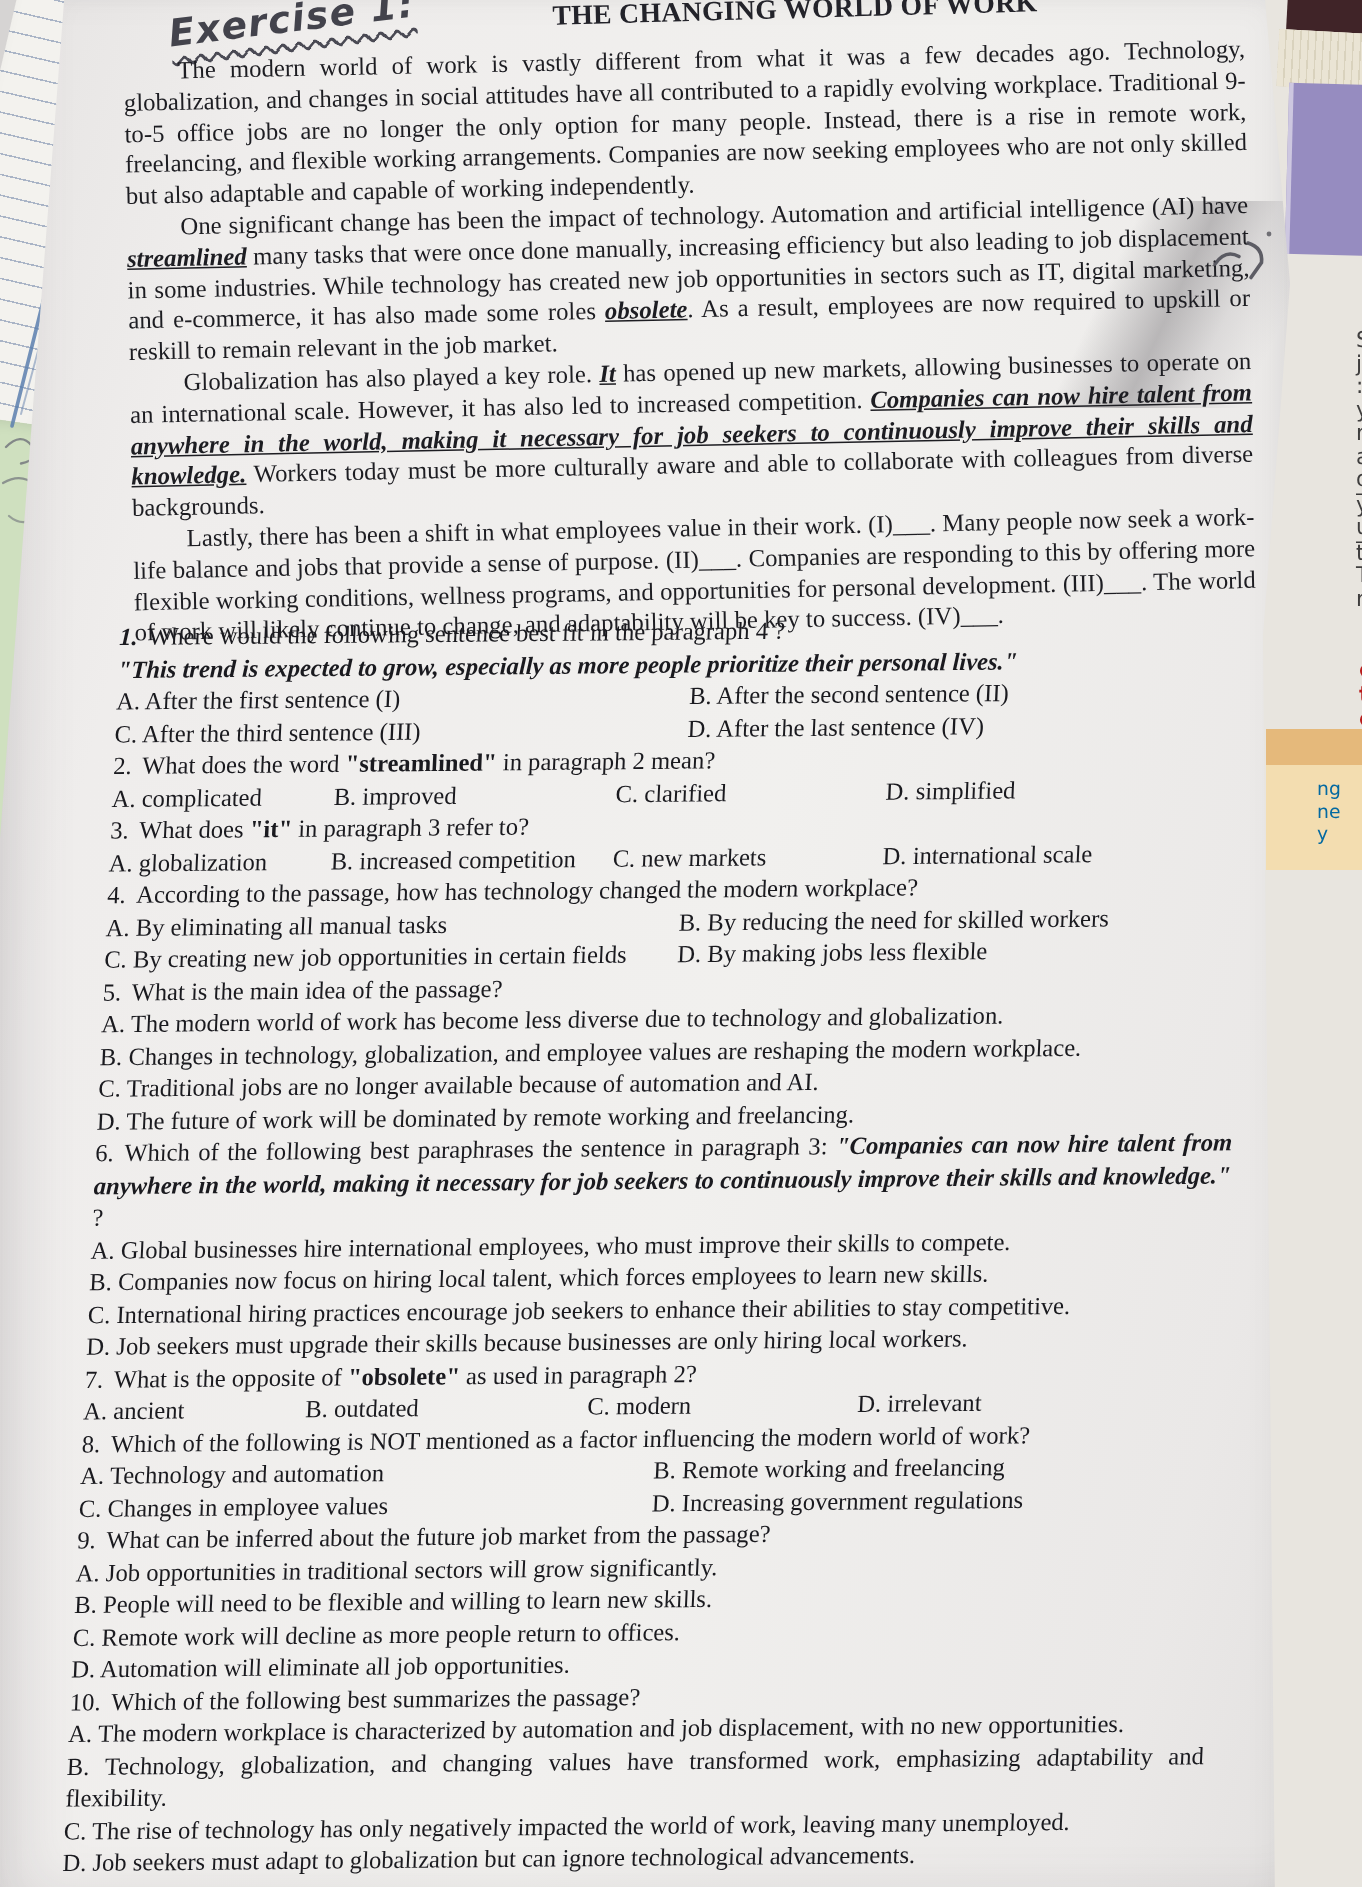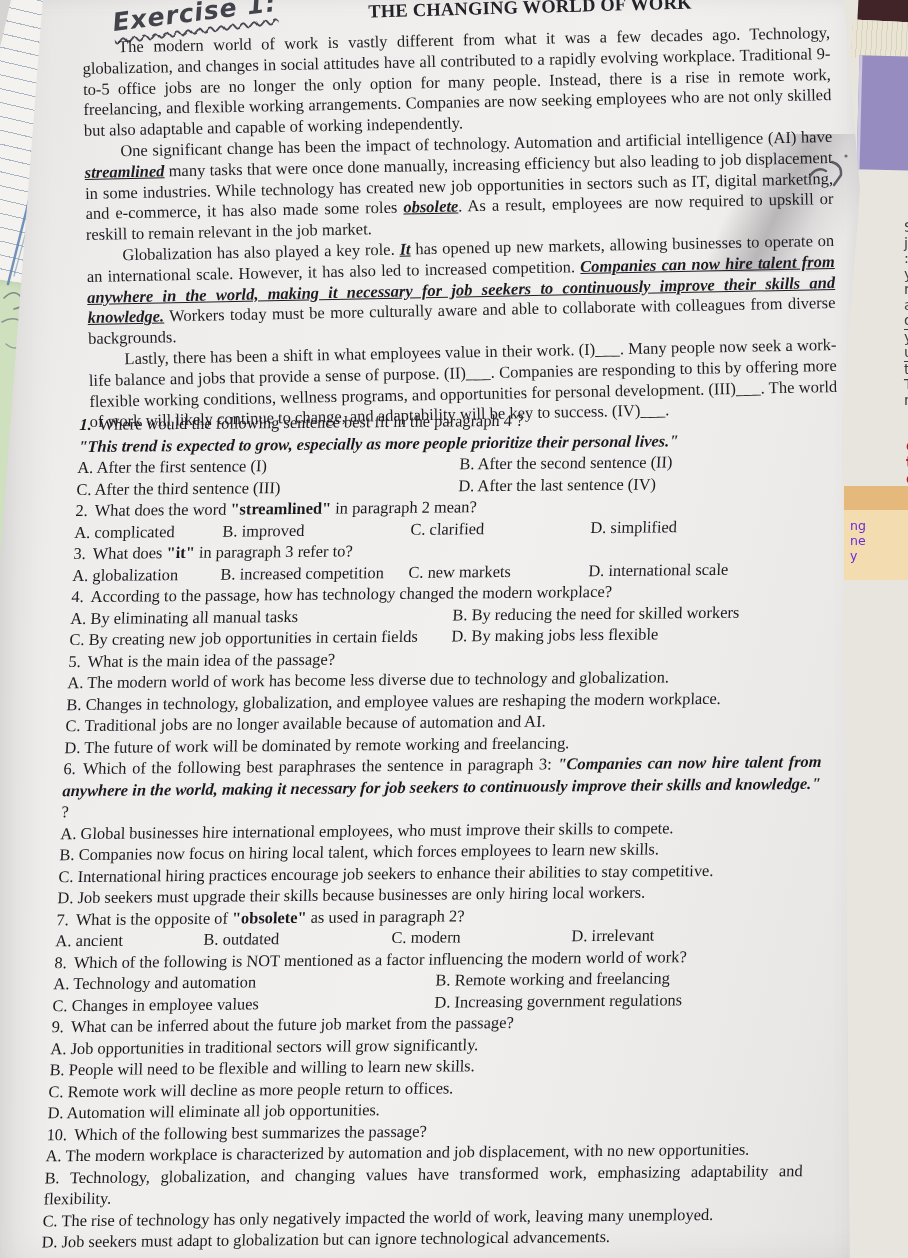--- a/index.html
+++ b/index.html
@@ -11,21 +11,21 @@
   .book-page::before{content:"";position:absolute;left:8px;top:0;width:6px;height:100%;
     background:linear-gradient(90deg,transparent 0,#b8b4ab 1px,transparent 2px,transparent 4px,#c4c0b6 5px,transparent 6px);}
   .frag-col{position:absolute;font-family:"DejaVu Sans",sans-serif;color:#3f3e3e;margin-left:48px;}
   #frag-top{left:28px;top:220px;font-size:14.5px;line-height:15.5px;}
   #frag-mid{left:30px;top:438px;font-size:15px;line-height:16.5px;font-weight:bold;color:#b91c1c;}
   #frag-bottom{left:34px;top:594px;font-size:13px;line-height:15px;color:#8d887c;}
   .frag{white-space:nowrap;}
   .frag.ov{border-top:1.6px solid #3a3a3a;}
   .orange-box{position:absolute;left:16px;top:486px;width:64px;height:94px;background:#f3ddb0;}
   .orange-box .obx-header{height:24px;background:#e5b97b;}
-  .orange-box .obx-rows{padding:8px 0 0 6px;font-family:"DejaVu Sans",sans-serif;font-size:12.5px;line-height:15px;color:#6d28d9;}
+  .orange-box .obx-rows{padding:8px 0 0 6px;font-family:"DejaVu Sans",sans-serif;font-size:12.5px;line-height:15px;color:#0369a1;margin-left:28px;}
 
   
   .cover-maroon{position:absolute;left:858px;top:-6px;width:56px;height:30px;background:#402428;transform:rotate(3deg);}
   .cover-waffle{position:absolute;left:852px;top:21px;width:62px;height:38px;transform:rotate(3deg);background:
     repeating-linear-gradient(90deg,#eae4d4 0 4px,#d9d2bd 4px 5px),
     repeating-linear-gradient(0deg,rgba(234,228,212,.55) 0 4px,rgba(201,193,172,.55) 4px 5px),#eae4d4;}
   .cover-purple{position:absolute;left:858px;top:56px;width:56px;height:114px;background:#968cc0;transform:rotate(1.5deg);border-left:3px solid #cdc7e0;}
 
   
   .notebook{position:absolute;left:-28px;top:-26px;width:94px;height:400px;transform:rotate(13deg);

